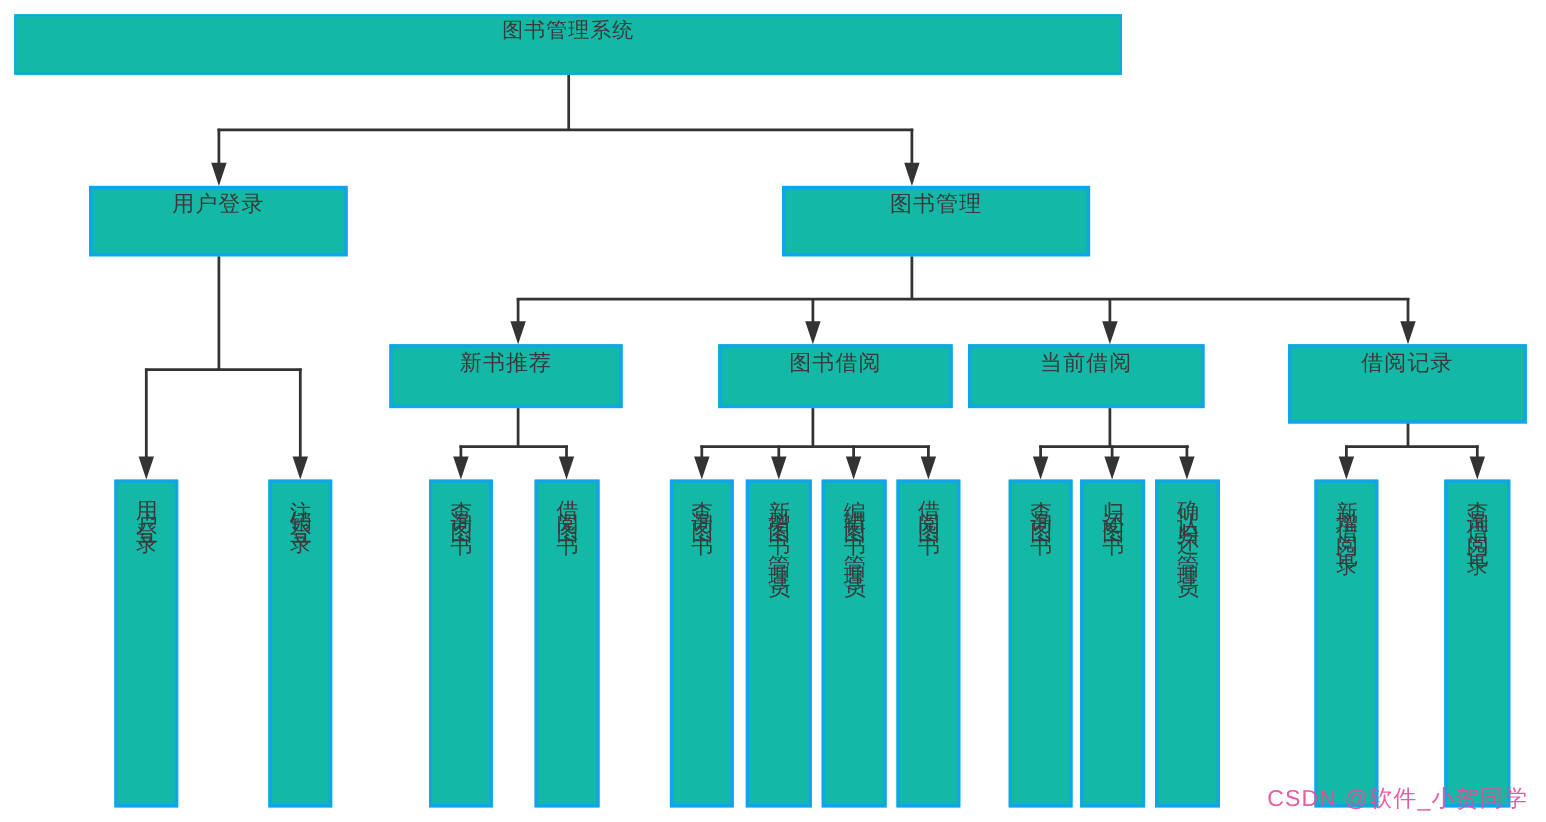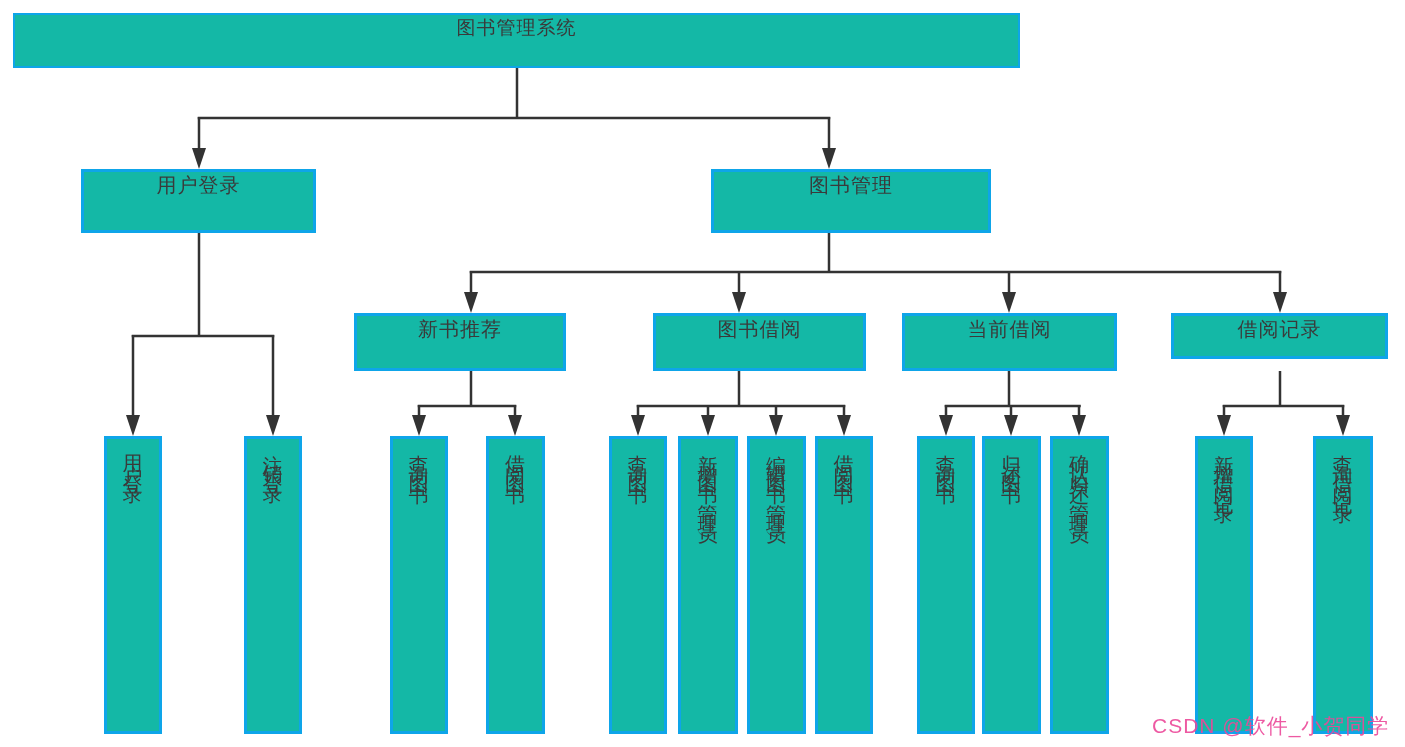--- a/index.html
+++ b/index.html
@@ -143,24 +143,24 @@
   <div class="box" style="left:711px; top:169px; width:280px; height:64px;">
     <span class="h-label">图书管理</span>
   </div>
 
   <div class="box" style="left:354px; top:313px; width:212px; height:58px;">
     <span class="h-label">新书推荐</span>
   </div>
   <div class="box" style="left:633px; top:313px; width:213px; height:58px;margin-left:20px;">
     <span class="h-label">图书借阅</span>
   </div>
-  <div class="box" style="left:902px; top:313px; width:215px; height:58px;">
+  <div class="box" style="left:880px; top:313px; width:215px; height:58px;">
     <span class="h-label">当前借阅</span>
   </div>
-  <div class="box" style="left:1171px; top:313px; width:217px; height:46px;">
+  <div class="box" style="left:1171px; top:313px; width:217px; height:72px;">
     <span class="h-label">借阅记录</span>
   </div>
 
   <div class="box leaf" style="left:104px; top:436px; width:58px; height:298px;">
     <span class="v-label">用户登录</span>
   </div>
   <div class="box leaf" style="left:244px; top:436px; width:58px; height:298px;">
     <span class="v-label">注销登录</span>
   </div>
 

